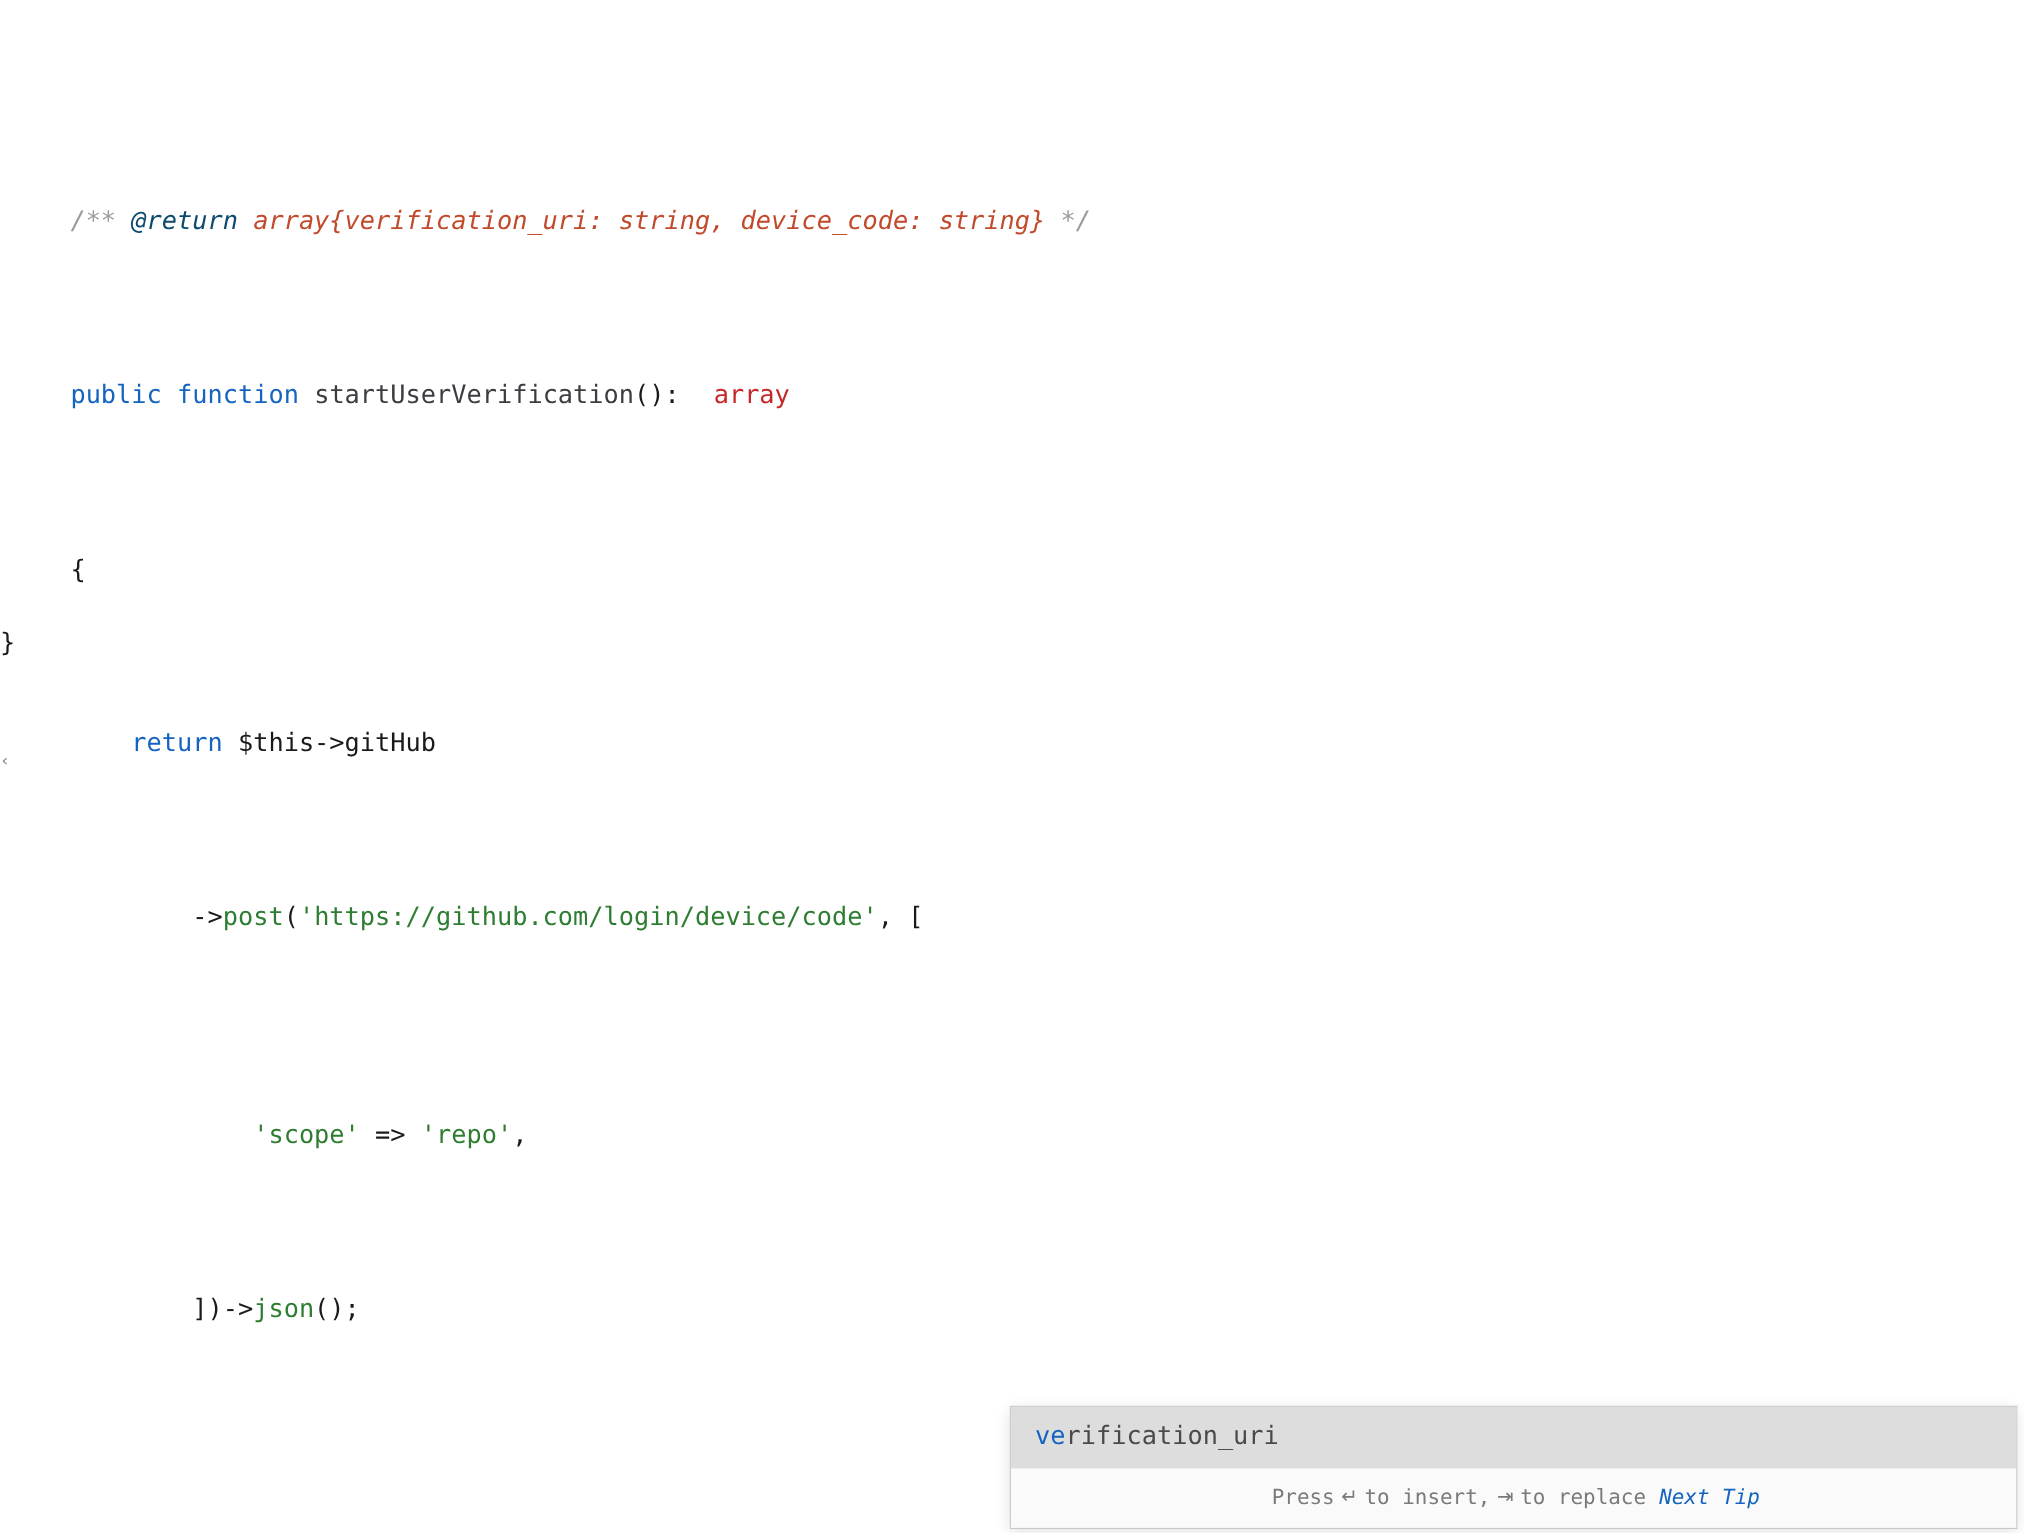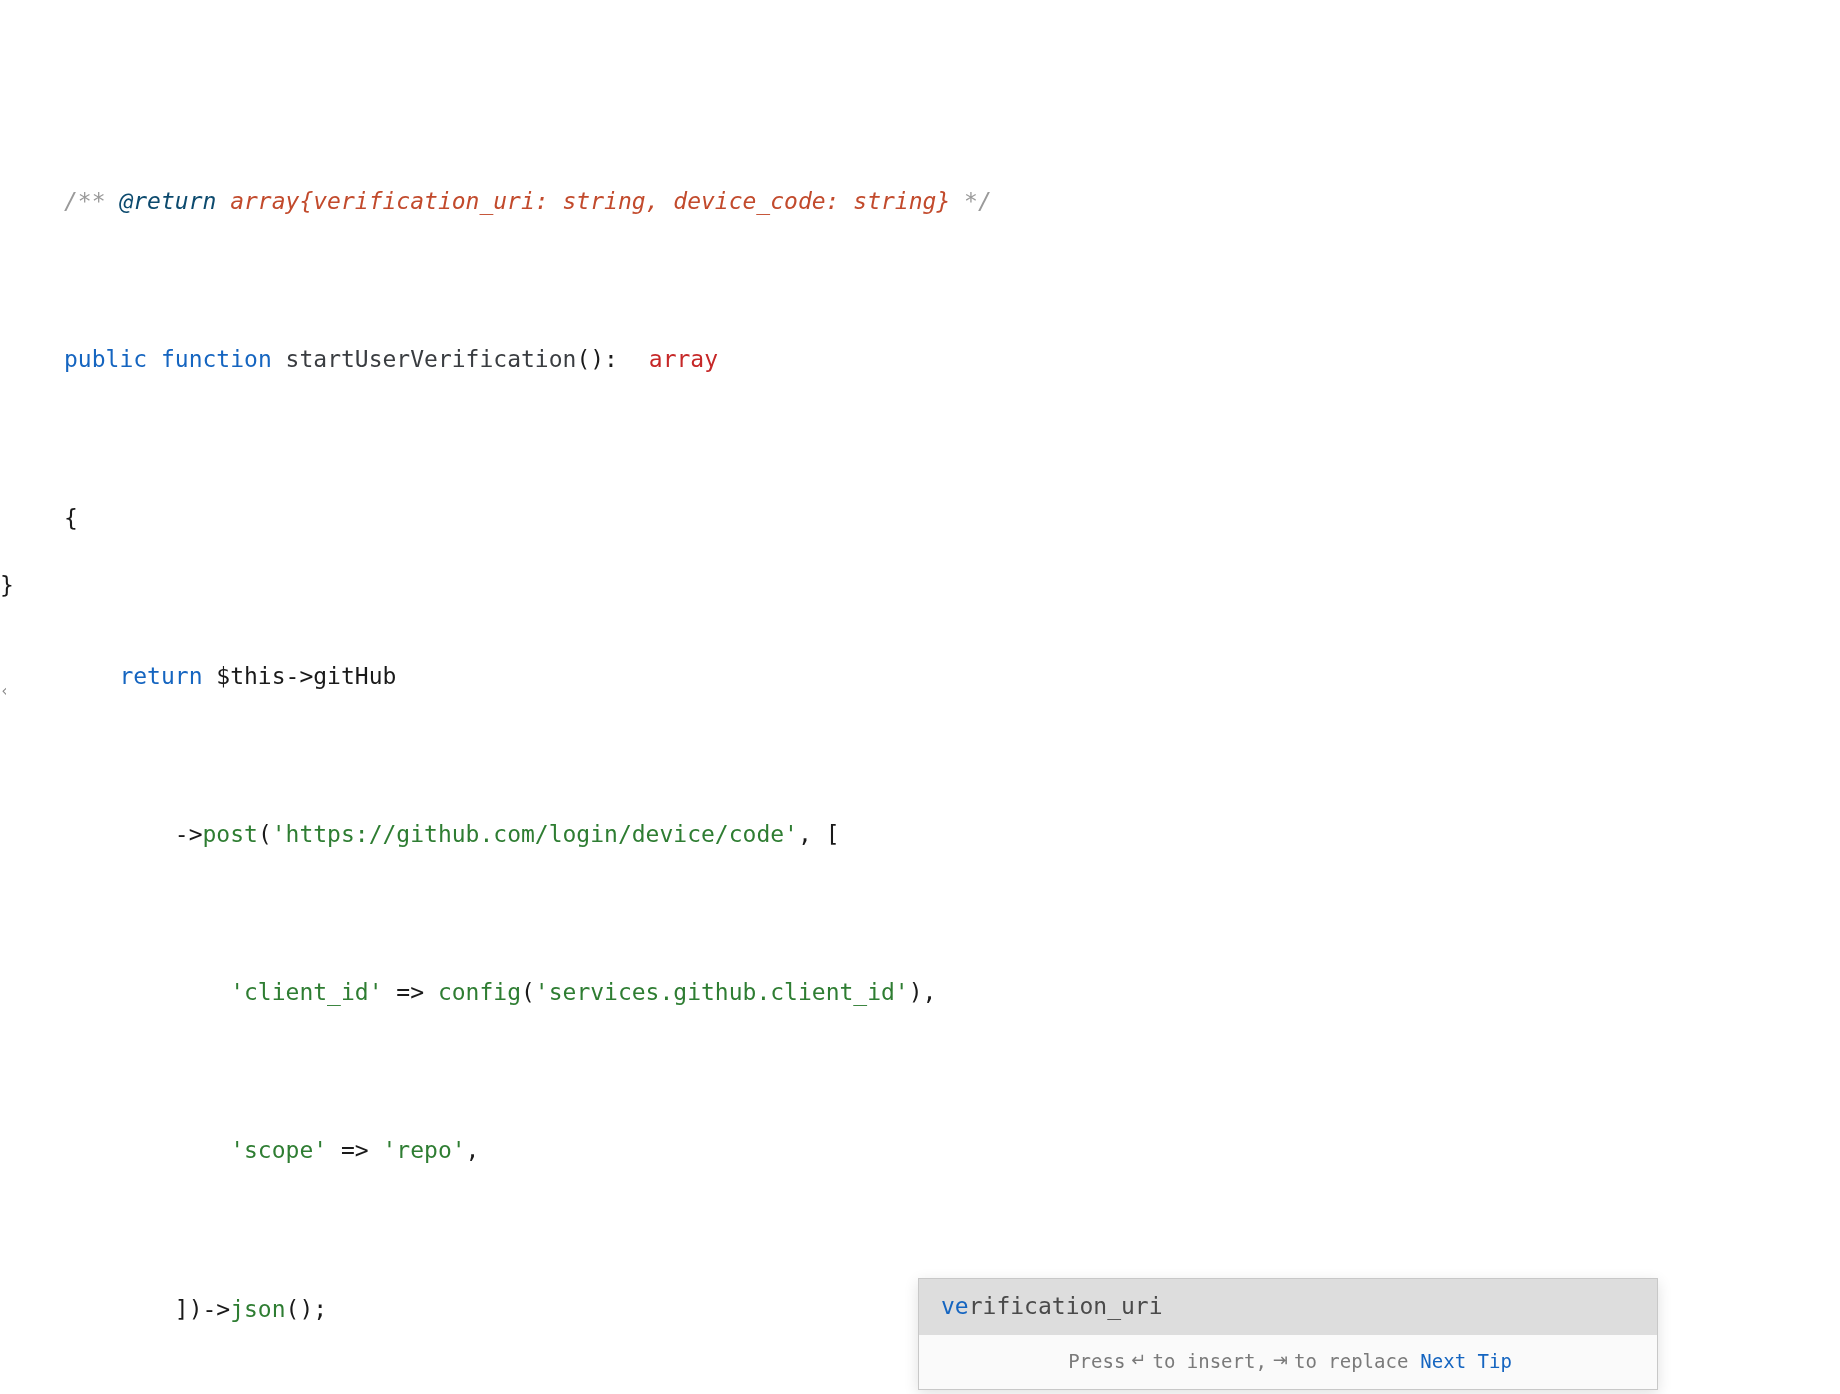--- a/index.html
+++ b/index.html
@@ -32,21 +32,21 @@
   .c-funcdef { color: #3a3d41; }
   .c-type { color: #c62828; margin-left: 17px; }
   .c-string { color: #2e7d32; }
   .c-call { color: #2e7d32; }
 
   
   .popup {
     position: absolute;
     left: 918px;
     top: 1278px;
-    width: 740px;
+    width: 916px;
     background: #fafafa;
     border: 1px solid #c8c8c8;
     box-shadow: 0 4px 14px rgba(0,0,0,0.12);
     font-family: inherit;
   }
   .popup-item {
     background: #dddddd;
     padding: 8px 18px 8px 22px;
     font-size: 23px;
     color: #4a4a4a;
@@ -66,20 +66,21 @@
   }
   .popup-hint .key {
     font-family: -apple-system, sans-serif;
     font-size: 18px;
     color: #7a7a7a;
   }
   .popup-hint .link {
     color: #1565c0;
     margin-left: 6px;
     cursor: pointer;
+    font-style: italic;
   }
 
   .closebrace {
     position: absolute;
     left: 0px;
     top: 566px;
     font-size: 23px;
     color: #1a1a1a;
   }
   .tinyopen {
@@ -99,21 +100,20 @@
   <div class="line"><span class="c-comment"><span>/** </span><span class="c-doctag">@return</span><span class="c-doctype"> array{verification_uri: string, device_code: string}</span><span> */</span></span></div>
 
   <div class="line"><span class="c-keyword">public</span> <span class="c-keyword">function</span> <span class="c-funcdef">startUserVerification</span><span>()</span><span>: </span><span class="c-type">array</span></div>
 
   <div class="line"><span>{</span></div>
 
   <div class="line">    <span class="c-keyword">return</span><span> $this-&gt;</span><span>gitHub</span></div>
 
   <div class="line">        <span>-&gt;</span><span class="c-call">post</span><span>(</span><span class="c-string">'https://github.com/login/device/code'</span><span>, [</span></div>
 
-  <div class="line">            <span class="c-string">'client_id'</span><span> =&gt; </span><span class="c-call">config</span><span>(</span><span class="c-string">'services.github.client_id'</span><span>),</span></div>
 
   <div class="line">            <span class="c-string">'scope'</span><span> =&gt; </span><span class="c-string">'repo'</span><span>,</span></div>
 
   <div class="line">        <span>])-&gt;</span><span class="c-call">json</span><span>();</span></div>
 
   
 
   
 
   <div class="closebrace">}</div>

